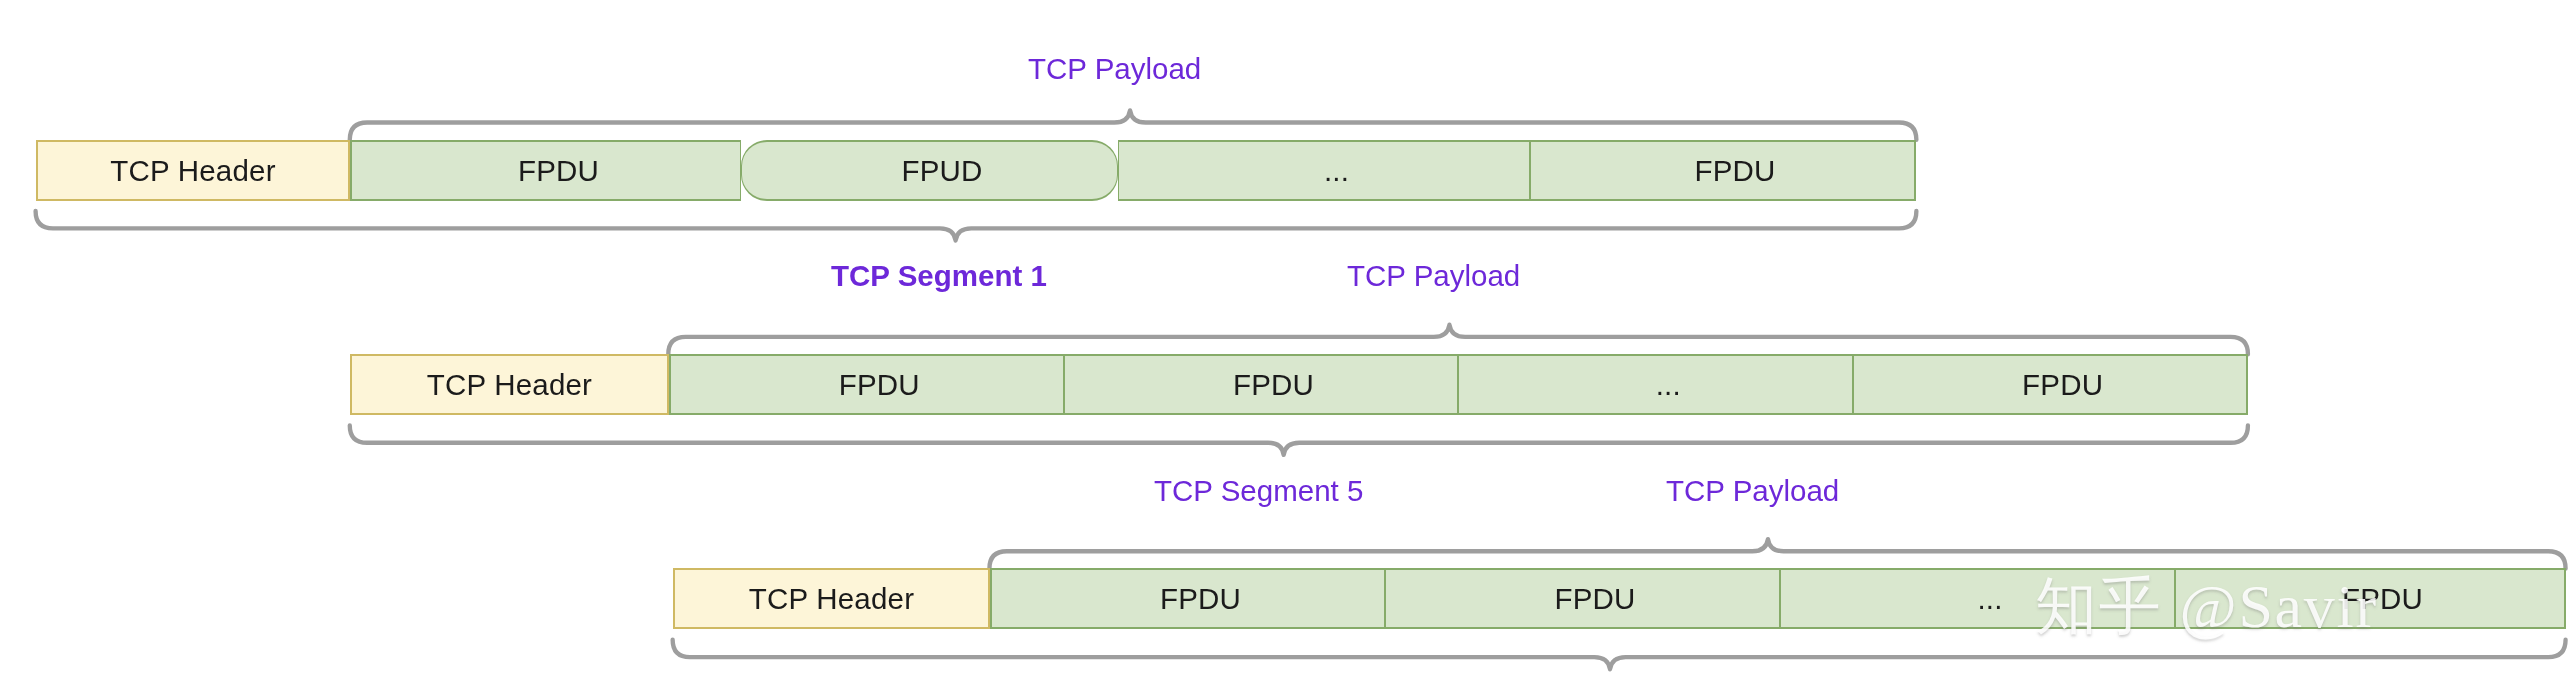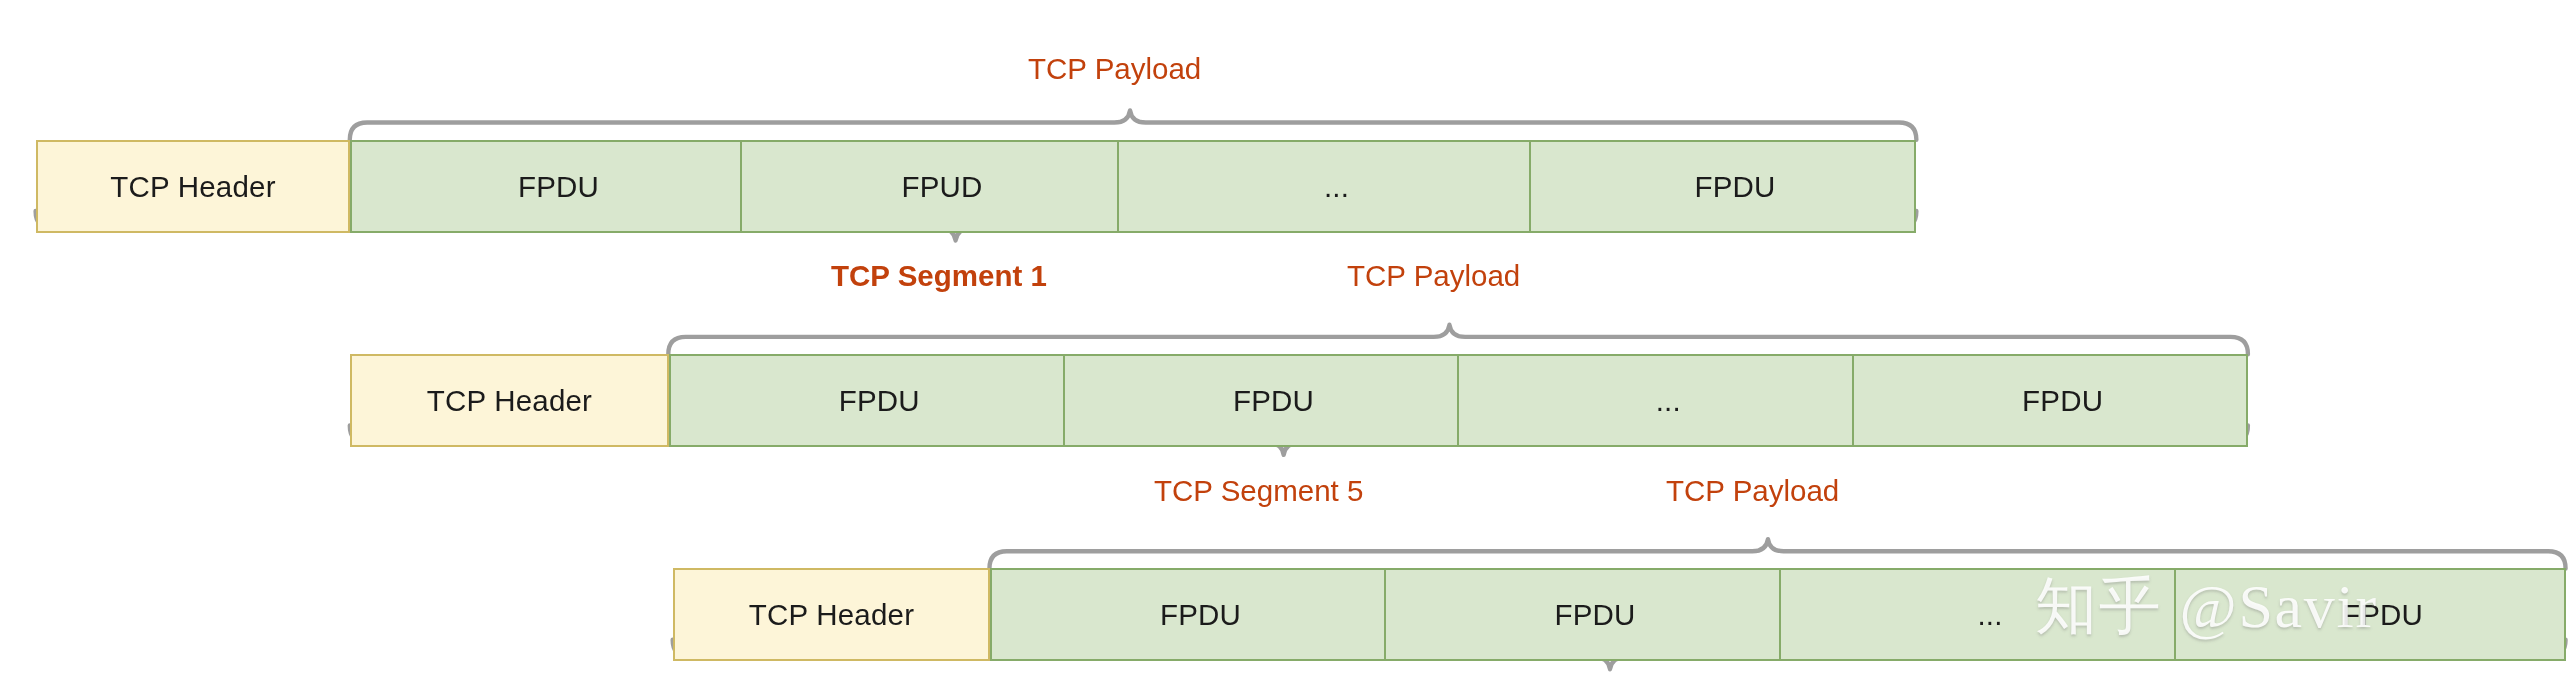--- a/index.html
+++ b/index.html
@@ -22,21 +22,21 @@
     left: 0;
     top: 0;
     width: 2576px;
     height: 698px;
   }
   
   .packet-row {
     position: absolute;
     display: flex;
     align-items: stretch;
-    height: 93px;
+    height: 61px;
     box-sizing: border-box;
   }
   .cell {
     box-sizing: border-box;
     display: flex;
     align-items: center;
     justify-content: center;
     font-size: 29.5px;
     color: #1b1b1b;
     letter-spacing: 0.2px;
@@ -53,21 +53,21 @@
     border-right-width: 1.7px;
     padding-left: 25px;
   }
   .cell-payload.first { border-left-width: 2.6px; }
   .cell-payload.last  { border-right-width: 2.6px; }
 
   
   .label {
     position: absolute;
     font-size: 29.5px;
-    color: #c2410c;
+    color: #6d28d9;
     white-space: nowrap;
     line-height: 1;
   }
   
   .watermark {
     position: absolute;
     font-size: 62px;
     color: rgba(255,255,255,0.88);
     white-space: nowrap;
     letter-spacing: 1.7px;
@@ -94,21 +94,21 @@
 
       <path d="M1140,655 Q1140,635 1160,635 L2019,635 Q2035,635 2037,621 Q2039,635 2055,635 L2936,635 Q2956,635 2956,655"></path>
 
       <path d="M775,737 Q775,757 795,757 L1837,757 Q1853,757 1855,771 Q1857,757 1873,757 L2936,757 Q2956,757 2956,737"></path>
     </g>
   </svg>
 
   <div class="packet-row" style="left:36px; top:140px; width:1881px;">
     <div class="cell cell-header" style="width:314px;">TCP Header</div>
     <div class="cell cell-payload first" style="width:391px;">FPDU</div>
-    <div class="cell cell-payload" style="width:377px;">FPUD</div>
+    <div class="cell cell-payload" style="width:377px;border-radius:26px;">FPUD</div>
     <div class="cell cell-payload" style="width:412px;">...</div>
     <div class="cell cell-payload last" style="width:386px;">FPDU</div>
   </div>
 
   <div class="packet-row" style="left:350px; top:354px; width:1898px;">
     <div class="cell cell-header" style="width:319px;">TCP Header</div>
     <div class="cell cell-payload first" style="width:395px;">FPDU</div>
     <div class="cell cell-payload" style="width:395px;">FPDU</div>
     <div class="cell cell-payload" style="width:395px;">...</div>
     <div class="cell cell-payload last" style="width:395px;">FPDU</div>

